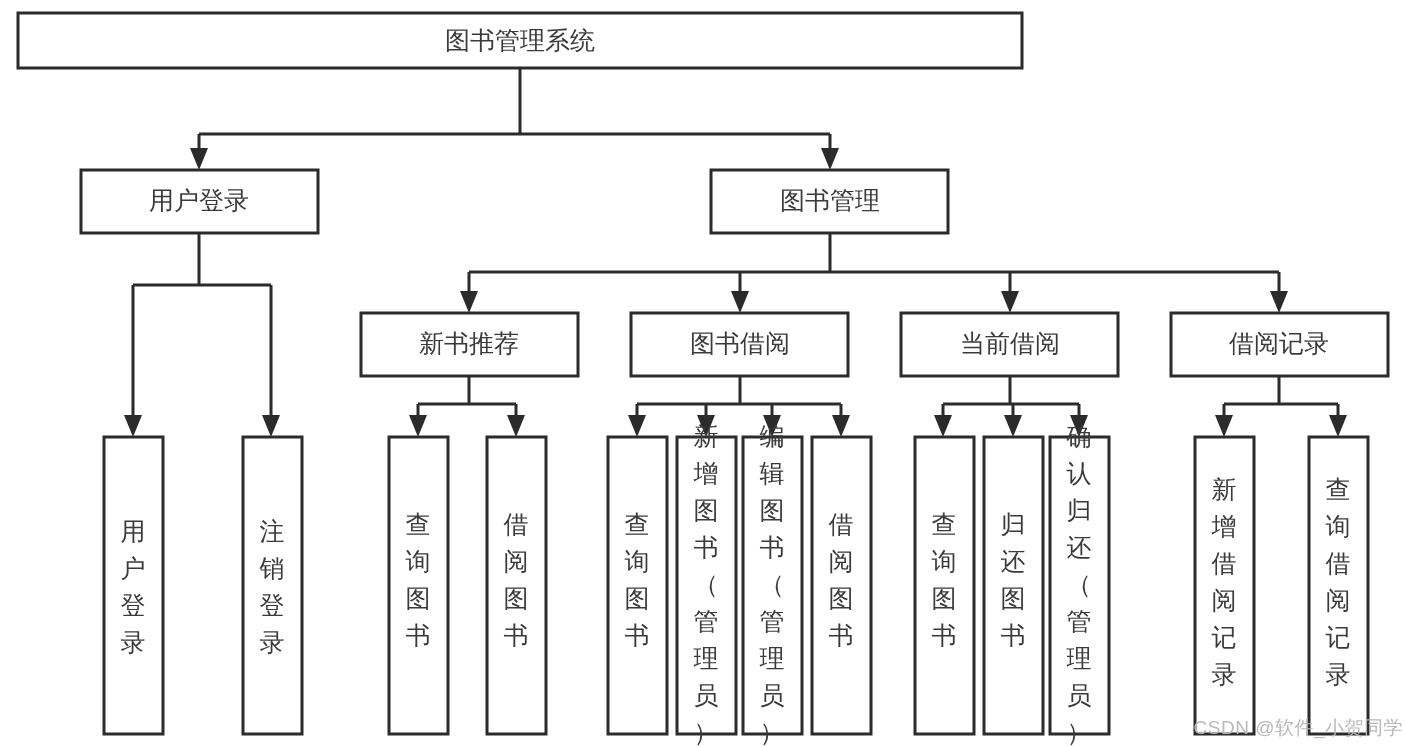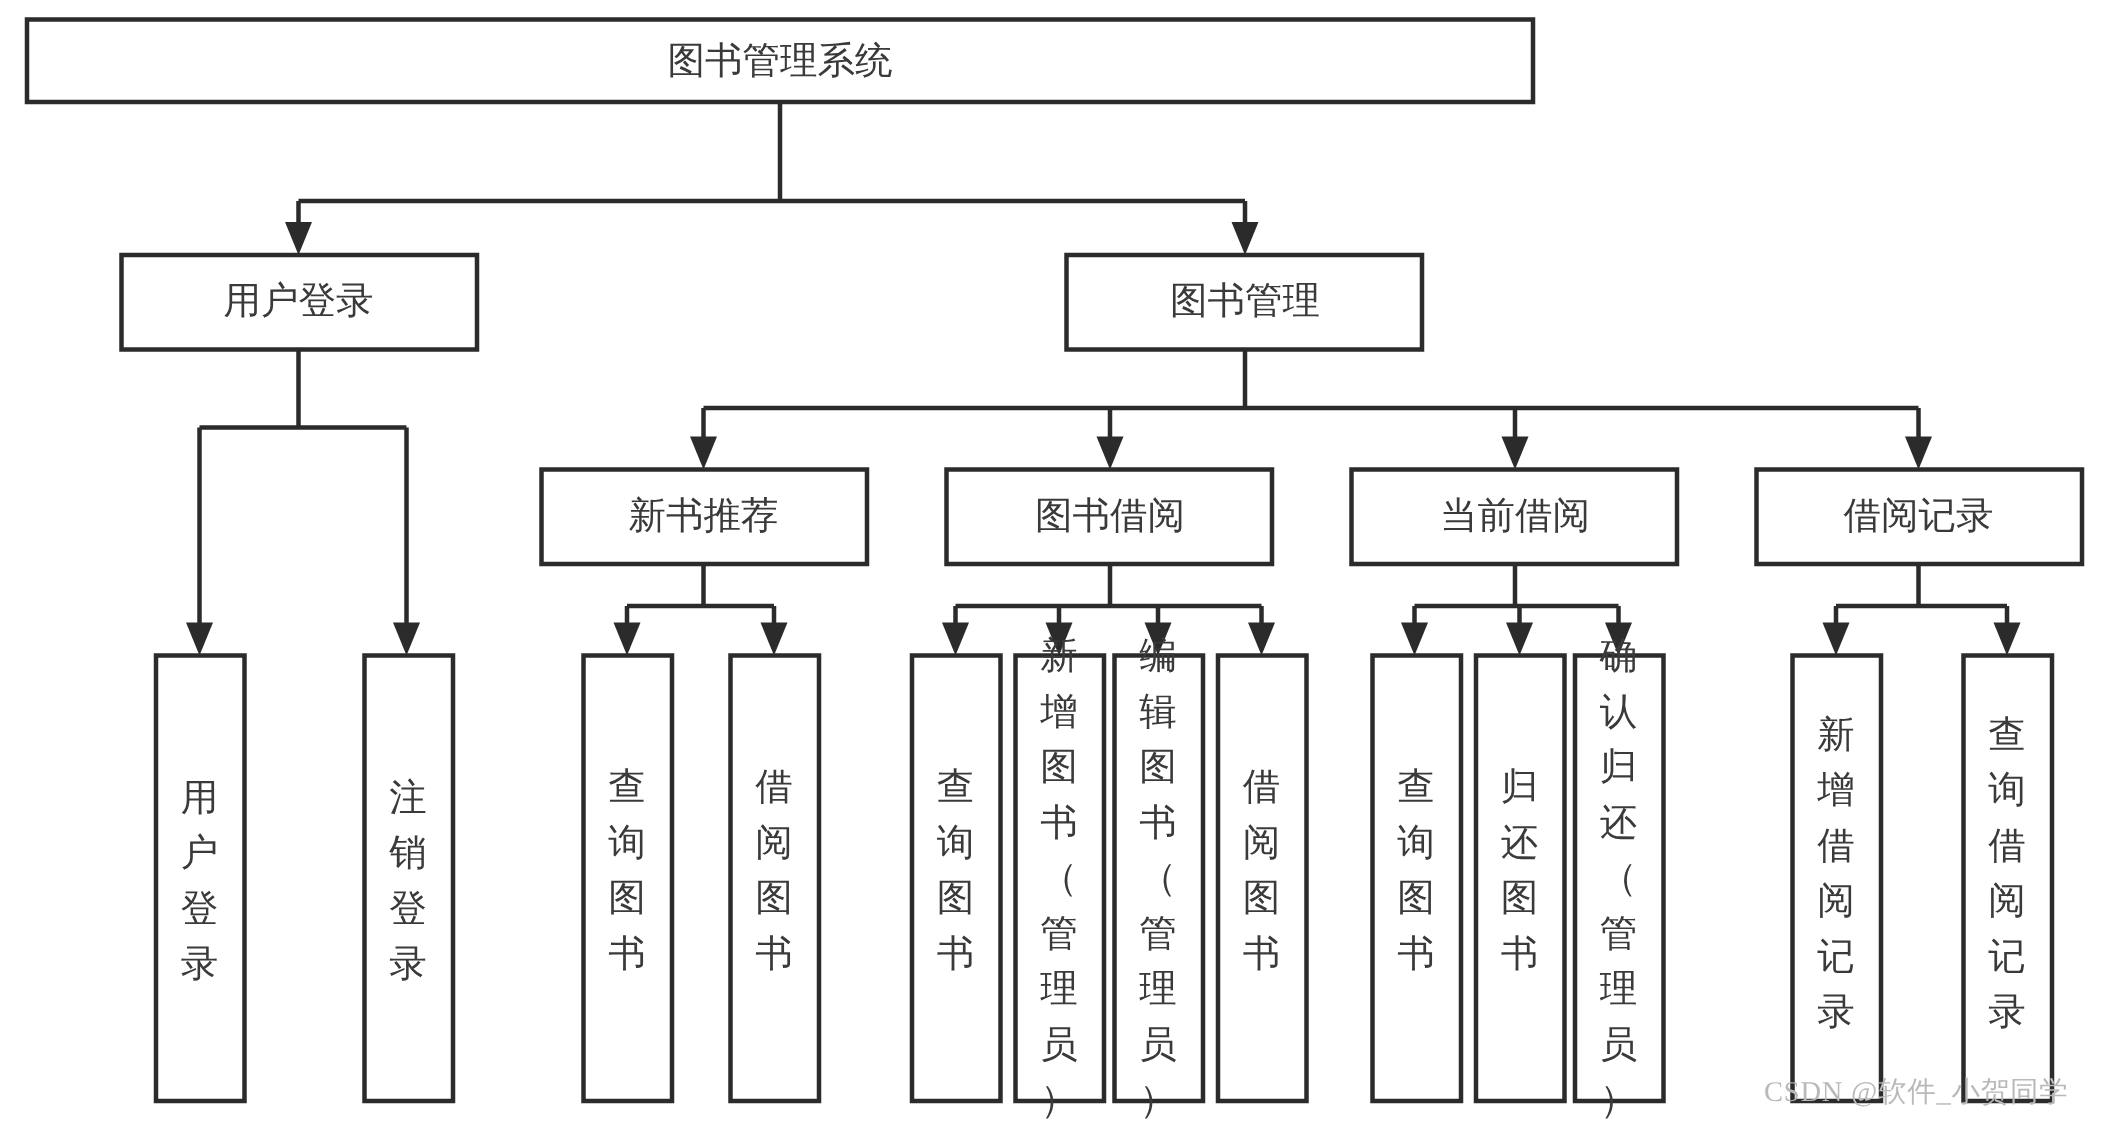--- a/index.html
+++ b/index.html
@@ -51,23 +51,23 @@
     dominant-baseline: middle;
   }
   .node-label-v {
     font-family: "DejaVu Sans", "Liberation Sans", sans-serif;
     font-size: 25px;
     fill: #3a3a3a;
     text-anchor: middle;
   }
   .watermark {
     position: absolute;
-    right: 26px;
+    right: 2px;
     bottom: 6px;
-    font-family: Liberation Serif, serif;
+    font-family: Liberation Sans, sans-serif;
     font-size: 19px;
     color: #b9b9b9;
     white-space: nowrap;
     letter-spacing: 0.5px;
     pointer-events: none;
   }
 </style>
 </head>
 <body>
 

